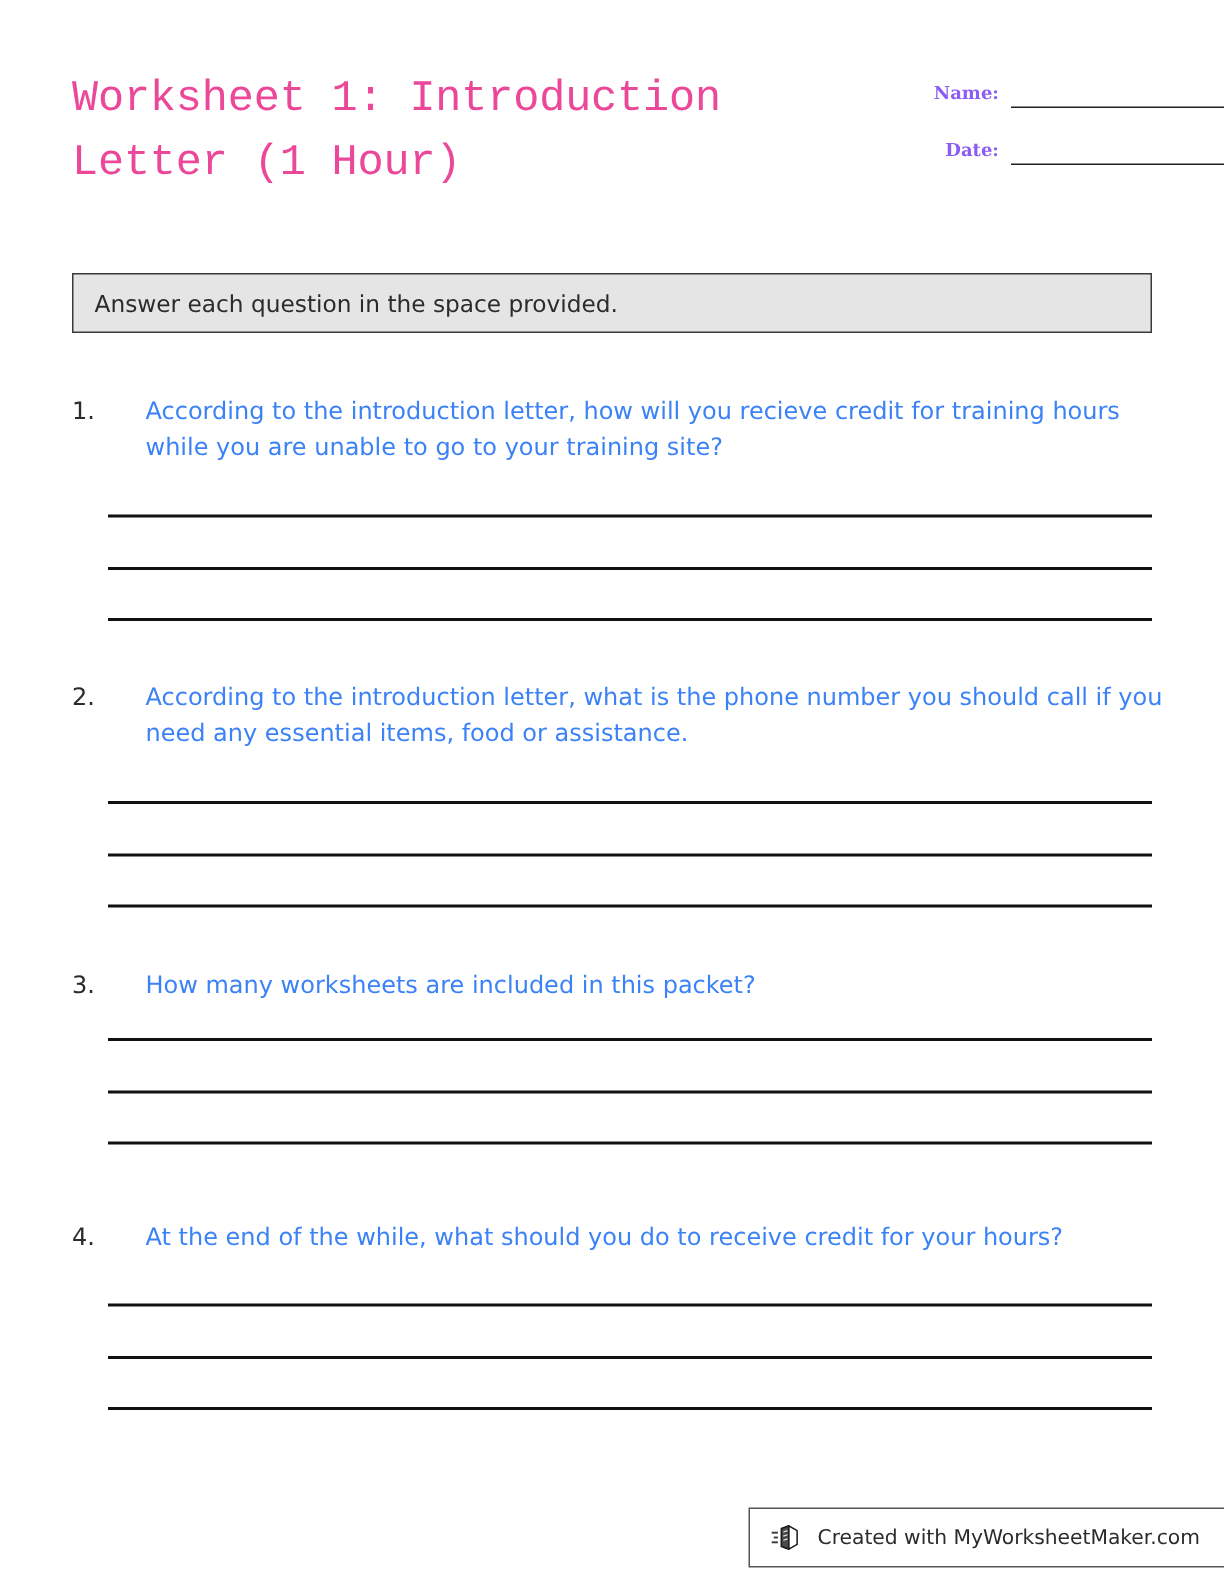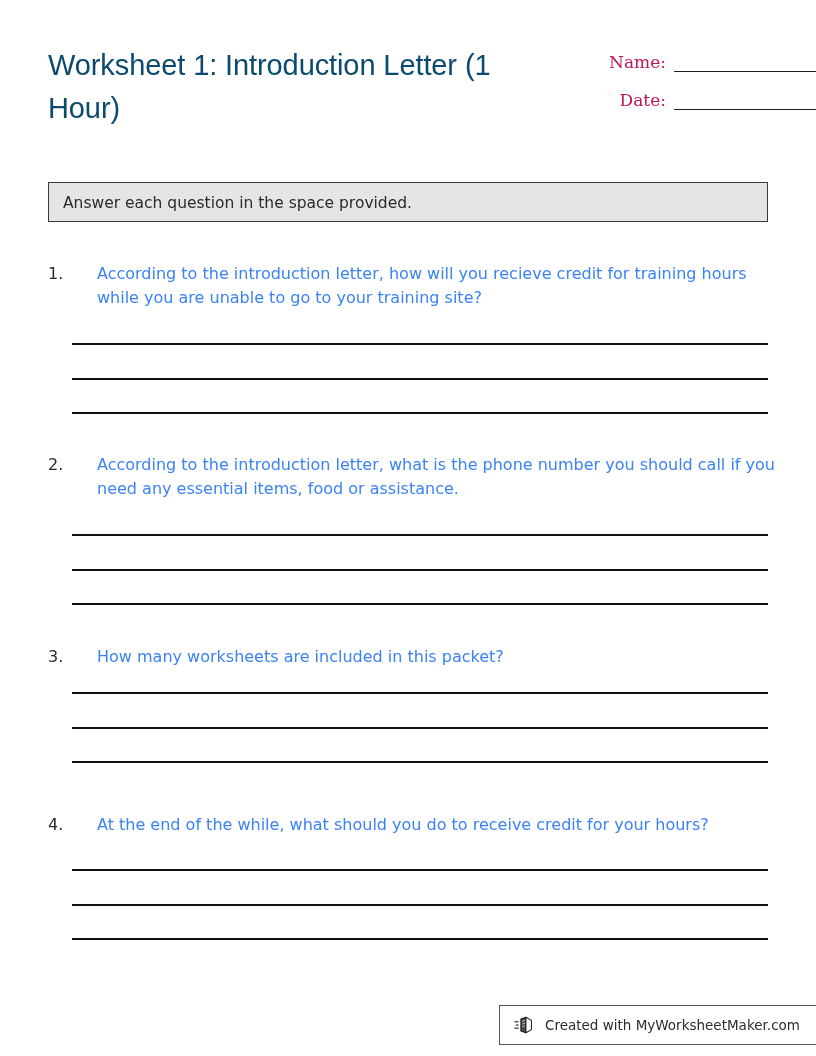--- a/index.html
+++ b/index.html
@@ -29,47 +29,48 @@
     left: 48px;
     top: 44px;
     width: 720px;
     height: 100px;
   }
   .title {
     position: absolute;
     left: 0;
     top: 0;
     width: 510px;
-    font-family: Liberation Sans, sans-serif;
+    font-family: Liberation Mono, monospace;
     font-size: 29px;
     line-height: 43px;
     font-weight: 400;
-    color: #0c4a6e;
+    color: #ec4899;
     letter-spacing: -0.1px;
   }
 
   .namedate {
     position: absolute;
     left: 520px;
     top: 8px;
     width: 250px;
   }
   .nd-row {
     position: relative;
     height: 38px;
   }
   .nd-label {
     position: absolute;
     right: 152px;
     top: 0px;
     font-family: "DejaVu Serif", serif;
-    font-size: 17px;
+    font-size: 12px;
     line-height: 20px;
-    color: #be185d;
+    color: #8b5cf6;
     white-space: nowrap;
+    font-weight: bold;
   }
   .nd-line {
     position: absolute;
     left: 106px;
     top: 19px;
     width: 142px;
     height: 0;
     border-bottom: 1.3px solid #231f20;
   }
 

